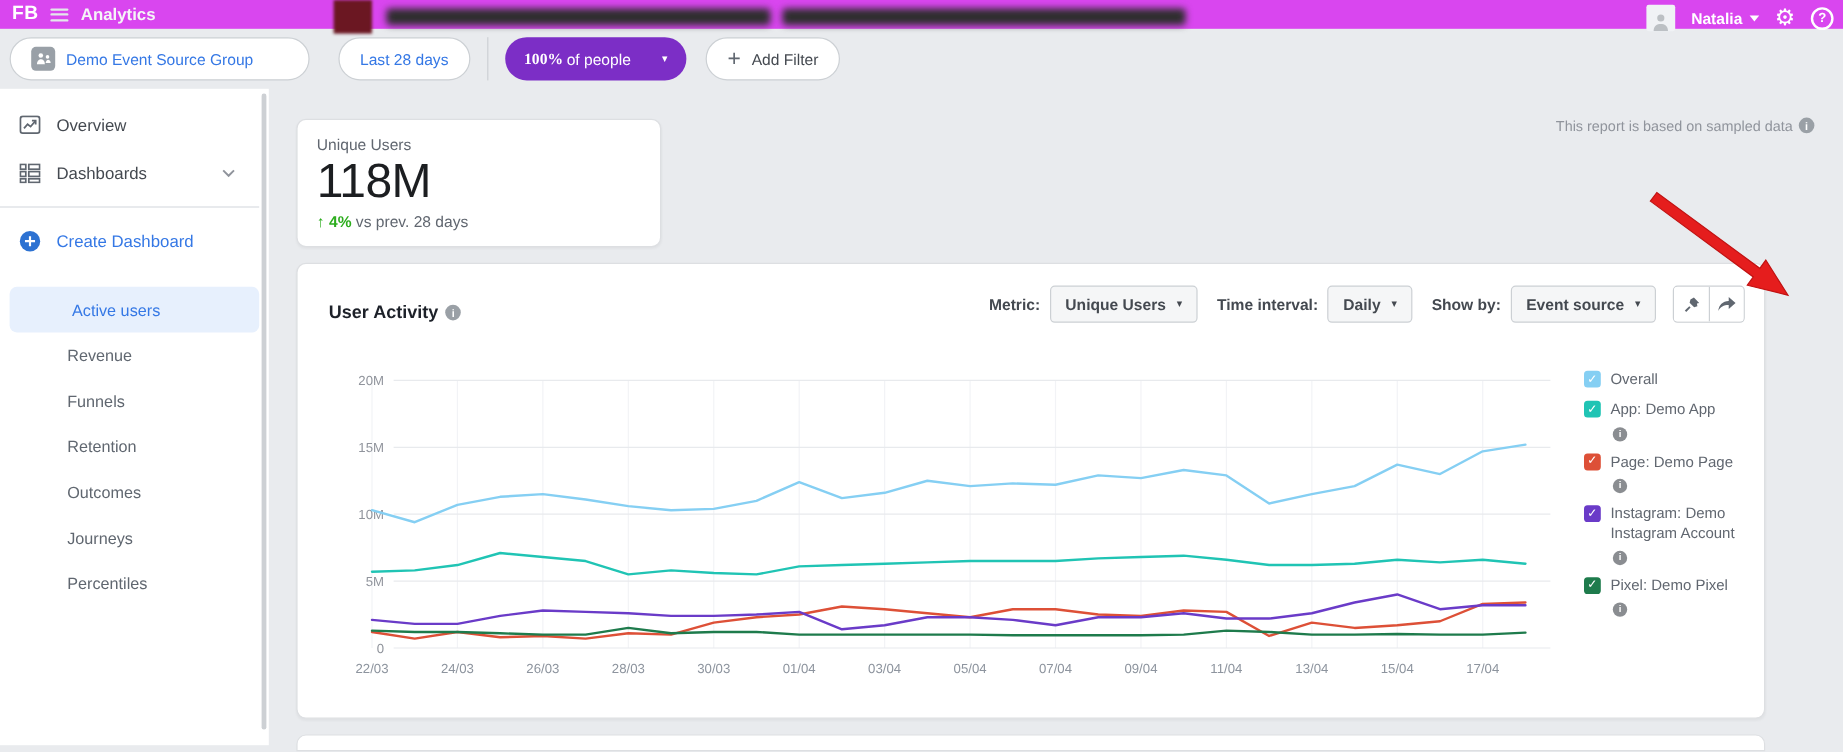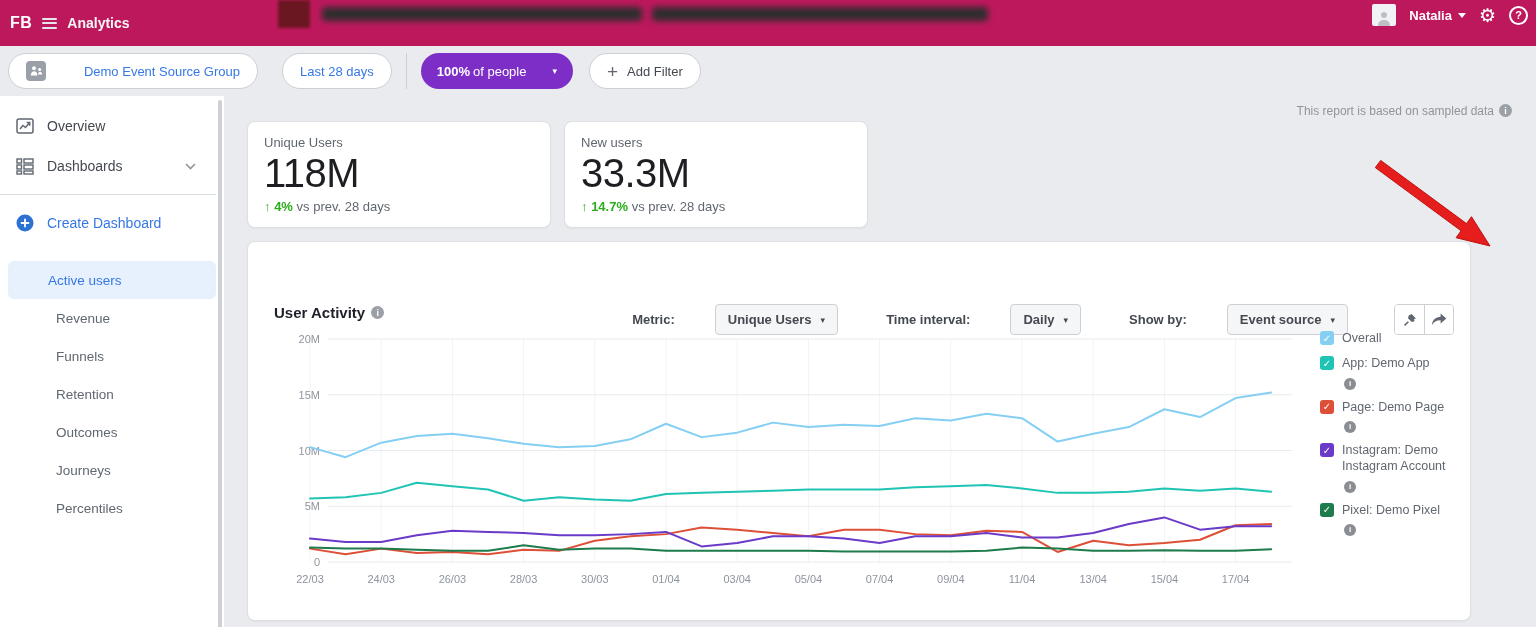--- a/index.html
+++ b/index.html
@@ -1,76 +1,76 @@
 <!DOCTYPE html>
 <html><head>
 <meta charset="utf-8">
 <style>
   * { box-sizing: border-box; margin: 0; padding: 0; }
   html,body { width:1536px; height:627px; overflow:hidden; }
   body { font-family:"Liberation Sans","DejaVu Sans",sans-serif; background:#E9EBEE; position:relative; }
 
   
-  .topbar { height:46px; background:#be185d; position:relative; display:flex; align-items:center; }
+  .topbar { height:24px; background:#d946ef; position:relative; display:flex; align-items:center; }
   .topbar-left { display:flex; align-items:center; gap:10px; padding-left:10px; }
   .logo { color:#fff; font-weight:700; font-size:16px; letter-spacing:.5px; }
   .hamburger { width:15px; display:flex; flex-direction:column; gap:2.5px; cursor:pointer; }
   .hamburger span { height:2px; background:#E4E6EB; border-radius:1px; }
   .app-title { color:#F5F6F7; font-weight:700; font-size:14px; }
   .redacted-icon { position:absolute; left:278px; top:0; width:32px; height:28px; background:#6B1722; filter:blur(1.5px); }
   .redacted-bar { position:absolute; top:7px; height:14px; background:#2E2E2E; filter:blur(3px); border-radius:3px; }
   .topbar-right { position:absolute; right:8px; top:0; height:30px; display:flex; align-items:center; gap:13px; }
   .avatar { width:24px; height:22px; background:#F0F2F5; border-radius:2px; display:flex; align-items:flex-end; justify-content:center; overflow:hidden; cursor:pointer; }
   .user-name { color:#fff; font-size:13px; font-weight:700; cursor:pointer; display:flex; align-items:center; gap:6px; }
   .caret-down-white { width:0; height:0; border-left:4px solid transparent; border-right:4px solid transparent; border-top:5px solid #fff; }
   .gear { color:#fff; font-family:"DejaVu Sans",sans-serif; font-size:19px; line-height:1; cursor:pointer; }
   .help { width:19px; height:19px; border:2px solid #fff; border-radius:50%; color:#fff; font-size:11px; font-weight:700; display:flex; align-items:center; justify-content:center; cursor:pointer; }
 
   
   .filterbar { height:50px; display:flex; align-items:center; padding-left:8px; }
   .pill { height:36px; border:1px solid #CCD0D4; border-radius:18px; background:#fff; display:flex; align-items:center; padding:0 17px; font-size:13px; cursor:pointer; }
   .pill.blue { color:#3578E5; }
   .pill-icon { width:20px; height:20px; border-radius:4px; background:#99A0A7; margin-right:9px; display:flex; align-items:center; justify-content:center; }
-  .pill-group { min-width:250px;justify-content:space-between; }
+  .pill-group { min-width:250px; }
   .pill-date { margin-left:24px; }
   .vdivider { width:1px; height:36px; background:#CCD0D4; margin:0 14px; }
   .pill-pop { background:#7C2EC6; border:none; color:#fff; padding:0 16px; }
-  .pill-pop b { font-weight:700; }
+  .pill-pop b { font-weight:700;font-family:Liberation Serif, serif; }
   .pill-pop .rest { margin-left:3px; }
   .pill-pop .caret { margin-left:26px; font-size:9px; color:#fff; }
   .pill-add { margin-left:16px; color:#444950; gap:9px; }
   .plus-glyph { font-size:19px; font-weight:400; color:#606770; line-height:1; }
 
   
   .layout { display:flex; height:547px; }
   .sidebar { width:224px; background:#fff; flex:none; position:relative; padding-top:10px; }
   .side-item { display:flex; align-items:center; gap:13px; padding:0 16px; height:40px; font-size:14px; color:#444950; cursor:pointer; }
   .side-item .chev { margin-left:auto; margin-right:12px; }
   .side-divider { height:1px; background:#DADDE1; margin:8px 8px 8px 0; }
   .side-item.blue { color:#3578E5; }
   .side-gap { height:18px; }
   .sub-item { display:flex; align-items:center; height:38px; padding-left:48px; font-size:13.5px; color:#606770; cursor:pointer; margin:0 8px; border-radius:6px; }
-  .sub-item.active { color:#3578E5; background:#E7F0FD; padding-left:40px; }
+  .sub-item.active { color:#3578E5; background:#E7F0FD; padding-left:52px; }
   .side-scrollbar { position:absolute; right:2px; top:4px; width:4px; height:530px; background:#CDD0D4; border-radius:2px; cursor:pointer; }
 
   .main { flex:1; position:relative; }
-  .sampled-note { position:absolute; right:24px; top:8px; font-size:12px; color:#90949C; display:flex; gap:5px; }
+  .sampled-note { position:absolute; right:24px; top:24px; font-size:12px; color:#90949C; display:flex; gap:5px; }
   .info-i { display:inline-flex; width:13px; height:13px; border-radius:50%; background:#9AA0A6; color:#fff; font-size:9px; font-weight:700; align-items:center; justify-content:center; flex:none; cursor:pointer; font-style:normal; }
 
   .cards { position:absolute; left:23px; top:25px; display:flex; gap:13px; }
   .card { width:304px; height:107px; background:#fff; border:1px solid #DDDFE2; border-radius:8px; padding:13px 16px; box-shadow:0 1px 2px rgba(0,0,0,.04); }
   .card-title { font-size:13px; color:#616770; }
   .card-value { font-size:40px; color:#1C1E21; margin-top:1px; letter-spacing:-.5px; }
   .card-delta { font-size:13px; color:#616770; margin-top:3px; }
   .card-delta .up { color:#2DAD1E; font-weight:700; }
 
   .panel { position:absolute; left:23px; top:145px; width:1224px; height:380px; background:#fff; border:1px solid #DDDFE2; border-radius:8px; box-shadow:0 1px 2px rgba(0,0,0,.04); }
-  .panel-header { display:flex; align-items:flex-start; padding:18px 16px 0 26px;margin-top:44px; }
+  .panel-header { display:flex; align-items:flex-end; padding:18px 16px 0 26px; }
   .panel-title { font-size:15px; font-weight:700; color:#1D2129; display:flex; align-items:center; gap:6px; }
-  .controls { margin-left:auto; display:flex; align-items:center;gap:32px; }
+  .controls { margin-left:auto; display:flex; align-items:center; }
   .ctl-label { font-size:13px; font-weight:700; color:#444950; margin:0 8px 0 16px; }
   .ctl-btn { display:flex; align-items:center; gap:9px; background:#F5F6F7; border:1px solid #CCD0D4; border-radius:4px; padding:7px 12px; font-size:13px; font-weight:700; color:#444950; cursor:pointer; }
   .ctl-btn .caret { font-size:9px; color:#444950; }
   .icon-group { display:flex; border:1px solid #CCD0D4; border-radius:4px; overflow:hidden; margin-left:14px; background:#fff; }
   .icon-btn { width:29px; height:29px; display:flex; align-items:center; justify-content:center; cursor:pointer; background:#fff; }
   .icon-btn + .icon-btn { border-left:1px solid #CCD0D4; }
 
   .chart-wrap { position:absolute; left:32px; top:85px; width:1030px; height:265px; }
   .legend { position:absolute; left:1072px; top:88px; width:130px; }
   .legend-item { display:flex; align-items:flex-start; gap:8px; margin-bottom:9px; }
@@ -195,28 +195,20 @@
       <span>This report is based on sampled data</span>
       <i class="info-i">i</i>
     </div>
 
     <div class="cards">
       <div class="card">
         <div class="card-title">Unique Users</div>
         <div class="card-value">118M</div>
         <div class="card-delta">
           <span class="up"><span>↑</span> <span>4%</span></span>
-          <span>vs prev. 28 days</span>
-        </div>
-      </div>
-      <div class="card">
-        <div class="card-title">New users</div>
-        <div class="card-value">33.3M</div>
-        <div class="card-delta">
-          <span class="up"><span>↑</span> <span>14.7%</span></span>
           <span>vs prev. 28 days</span>
         </div>
       </div>
     </div>
 
     <div class="panel">
       <div class="panel-header">
         <span class="panel-title">
           <span>User Activity</span>
           <i class="info-i">i</i>

